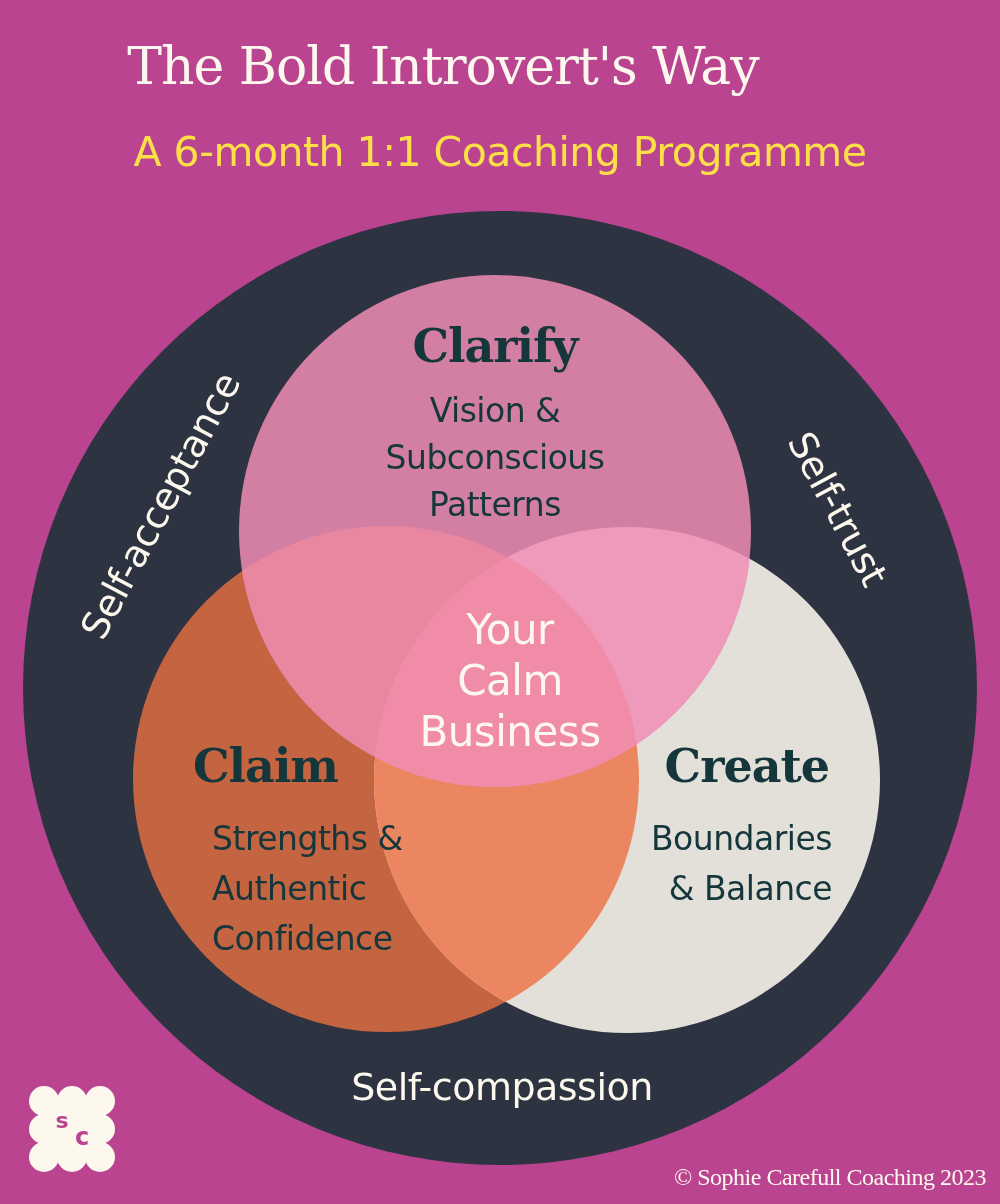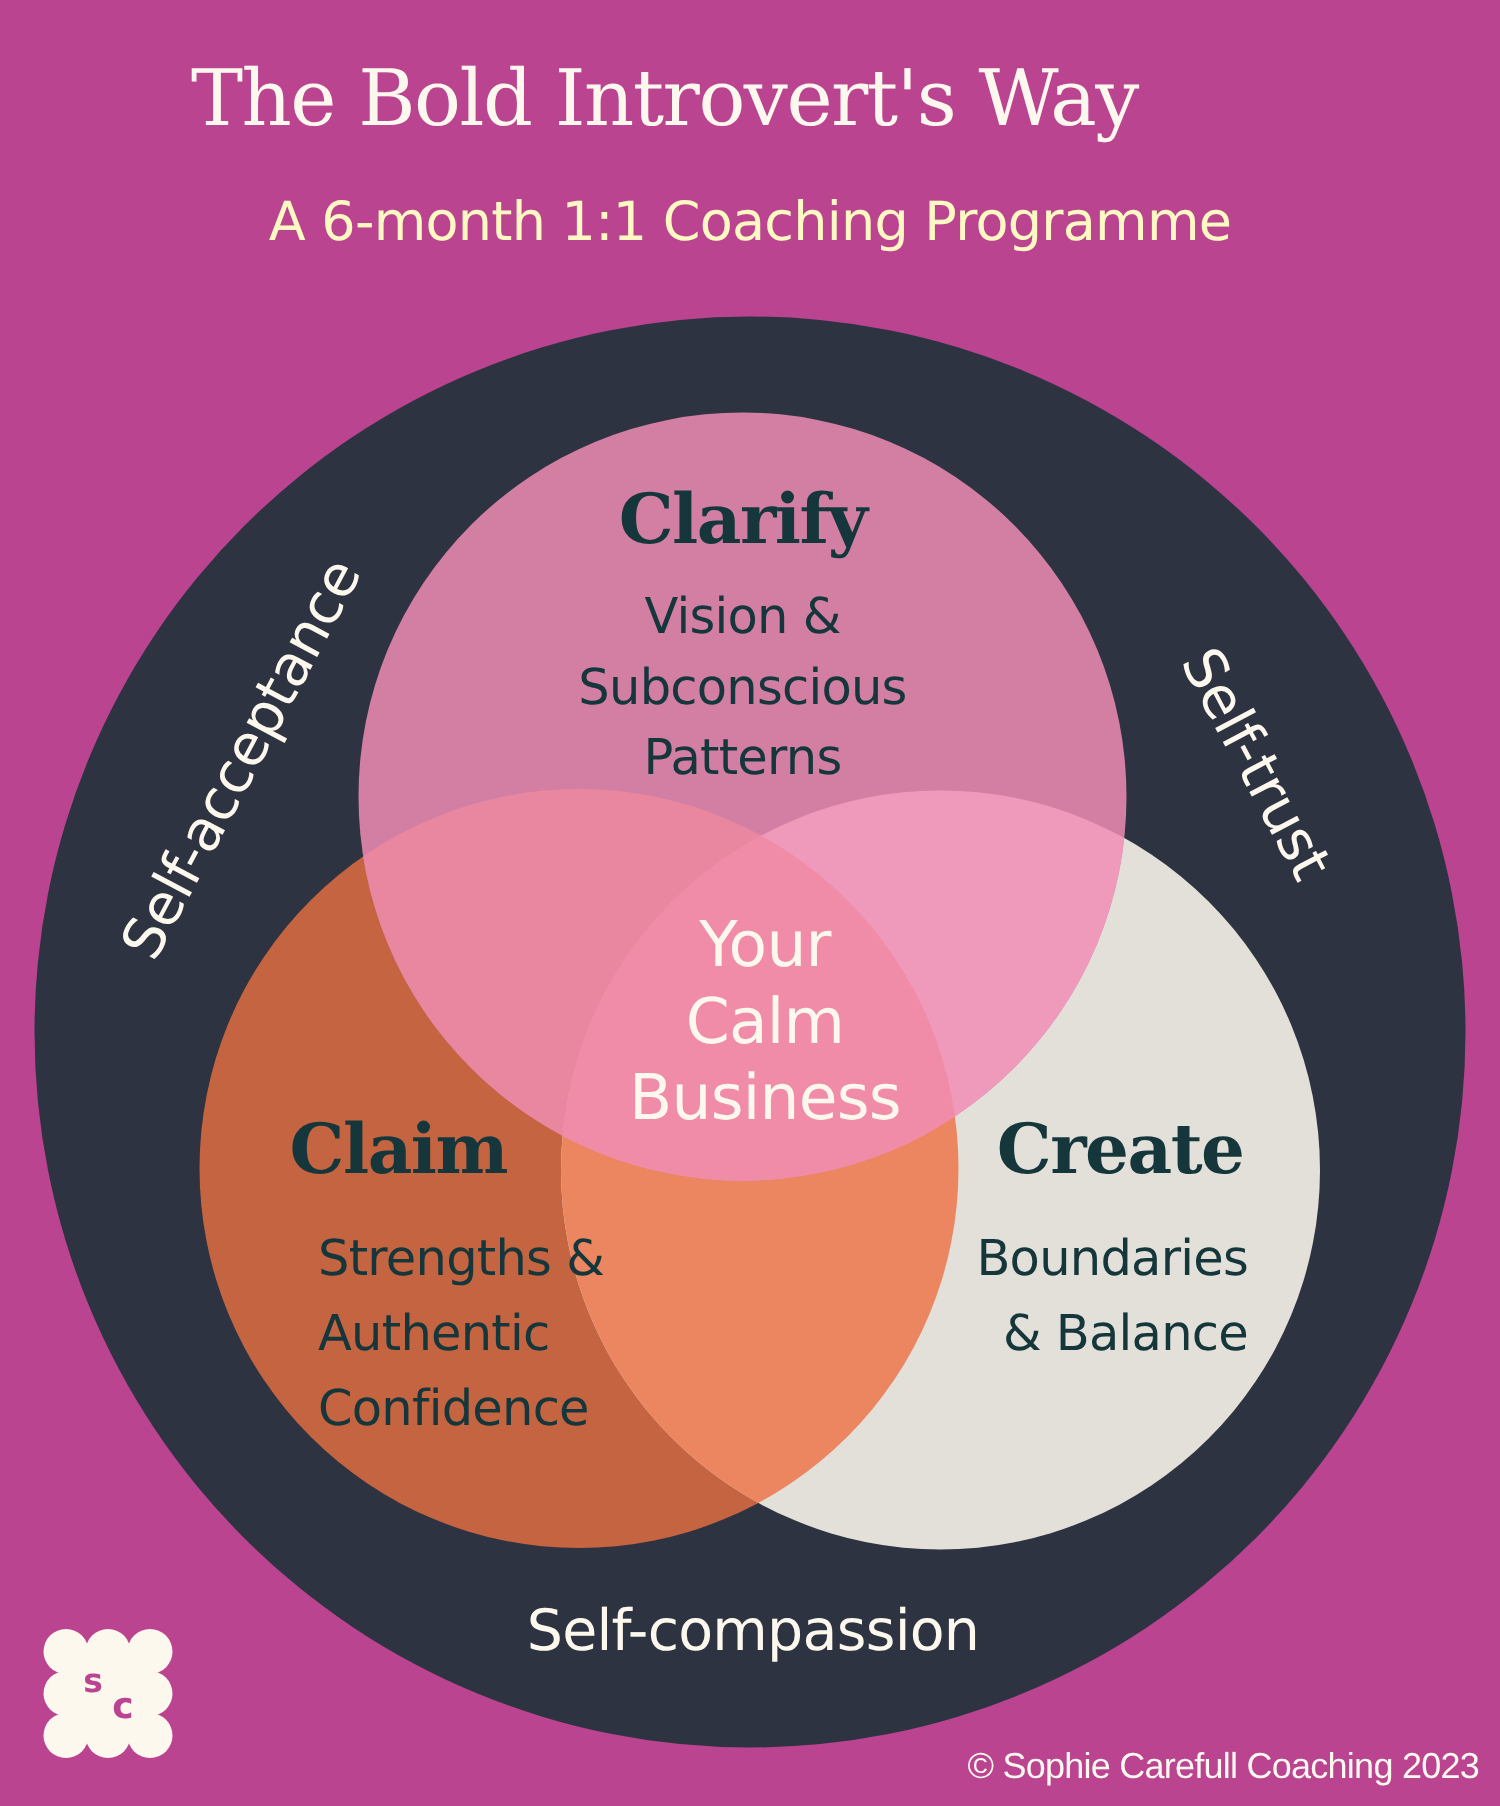--- a/index.html
+++ b/index.html
@@ -9,33 +9,33 @@
     position: relative;
     font-family: "DejaVu Sans", sans-serif;
   }
   .title {
     position: absolute; left: 0; top: 36px; width: 886px;
     text-align: center; color: #FDF8EE;
     font-family: "DejaVu Serif", serif; font-size: 52px; letter-spacing: -1px;
   }
   .subtitle {
     position: absolute; left: 0; top: 128px; width: 1000px;
-    text-align: center; color: #fef9c3;
-    font-family: "DejaVu Sans", sans-serif; font-size: 36px; letter-spacing: -0.5px;
+    text-align: center; color: #fde047;
+    font-family: "DejaVu Sans", sans-serif; font-size: 41px; letter-spacing: -0.5px;
   }
   svg.venn { position: absolute; left: 0; top: 0; }
   .heading { font-family: "DejaVu Serif", serif; font-size: 46px; fill: #15363A; font-weight: bold; letter-spacing: -1px; }
   .body { font-family: "DejaVu Sans", sans-serif; font-size: 33px; fill: #15363A; letter-spacing: -0.5px; }
   .center { font-family: "DejaVu Sans", sans-serif; font-size: 42px; fill: #FDF8EE; letter-spacing: -0.5px; }
   .ring { font-family: "DejaVu Sans", sans-serif; font-size: 38px; fill: #FDF8EE; letter-spacing: -0.5px; }
   .logo { position: absolute; left: 28px; top: 1085px; width: 88px; height: 88px; }
   .copyright {
     position: absolute; right: 14px; top: 1164px;
     color: #FDF8EE; font-size: 24px; letter-spacing: -0.5px;
-    font-family: Liberation Sans, sans-serif;
+    font-family: Liberation Serif, serif;
   }
 </style>
 </head>
 <body>
 
 <div class="title">The Bold Introvert's Way</div>
 <div class="subtitle">A 6-month 1:1 Coaching Programme</div>
 
 <svg class="venn" width="1000" height="1204" viewBox="0 0 1000 1204">
   <defs>

